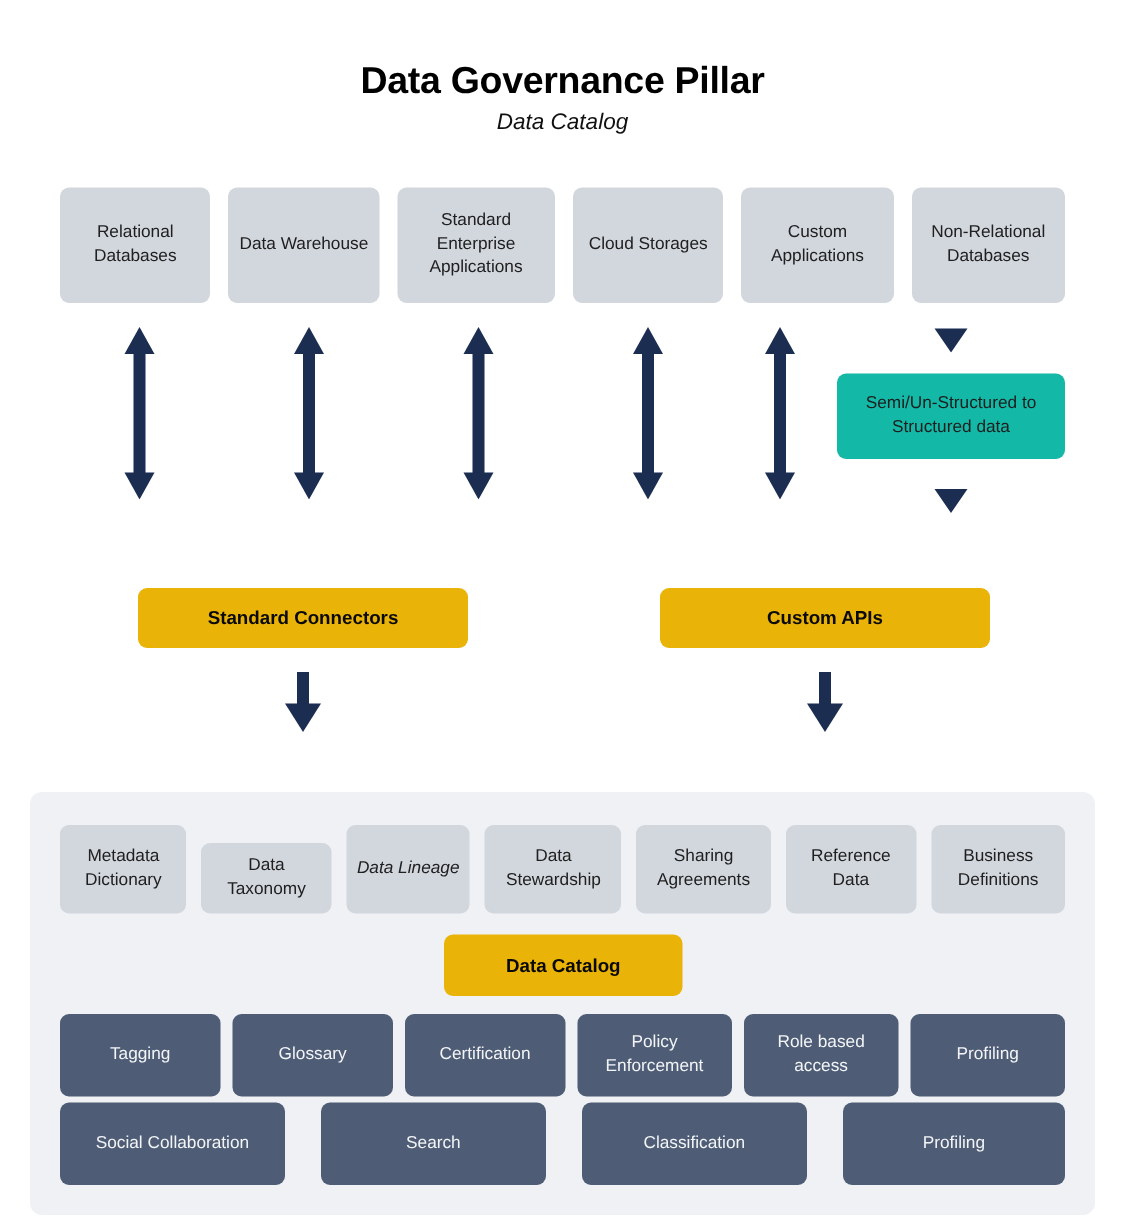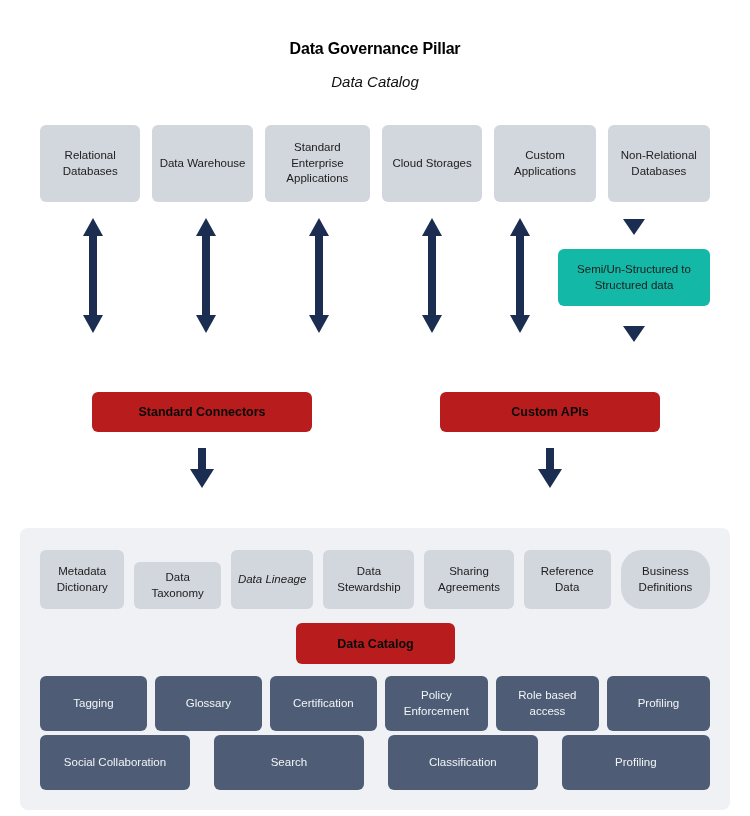--- a/index.html
+++ b/index.html
@@ -11,21 +11,21 @@
     color: #1b1b1b;
     overflow: hidden;
   }
   .page { position: relative; width: 750px; height: 816px; }
 
   
   .title {
     position: absolute;
     top: 40px; left: 0; width: 750px;
     text-align: center;
-    font-size: 16px;
+    font-size: 25px;
     font-weight: bold;
     letter-spacing: -0.2px;
     color: #000000;
   }
   .subtitle {
     position: absolute;
     top: 73px; left: 0; width: 750px;
     text-align: center;
     font-size: 15px;
     font-style: italic;
@@ -68,21 +68,21 @@
     align-items: center;
     justify-content: center;
     text-align: center;
     font-size: 11.5px;
     line-height: 1.35;
     color: #f2f4f7;
     padding: 4px 5px;
   }
 
   .green-box {
-    background: #b91c1c;
+    background: #eab308;
     border-radius: 6px;
     display: flex;
     align-items: center;
     justify-content: center;
     text-align: center;
     font-size: 12.5px;
     font-weight: bold;
     color: #0a0a0a;
   }
 
@@ -226,21 +226,21 @@
       </div>
       <div class="gray-box" style="width:97px;">
         <span>Data Stewardship</span>
       </div>
       <div class="gray-box" style="width:95px;">
         <span>Sharing Agreements</span>
       </div>
       <div class="gray-box" style="width:93px;">
         <span>Reference Data</span>
       </div>
-      <div class="gray-box" style="width:95px;border-radius:21px;">
+      <div class="gray-box" style="width:95px;">
         <span>Business Definitions</span>
       </div>
     </div>
 
     <div class="green-box" style="position:absolute; top:95px; left:276px; width:159px; height:41px;">
       <span>Data Catalog</span>
     </div>
 
     <div class="row" style="top:148px; left:20px; width:670px; height:55px; gap:8px;">
       <div class="slate-box" style="width:110px;">

